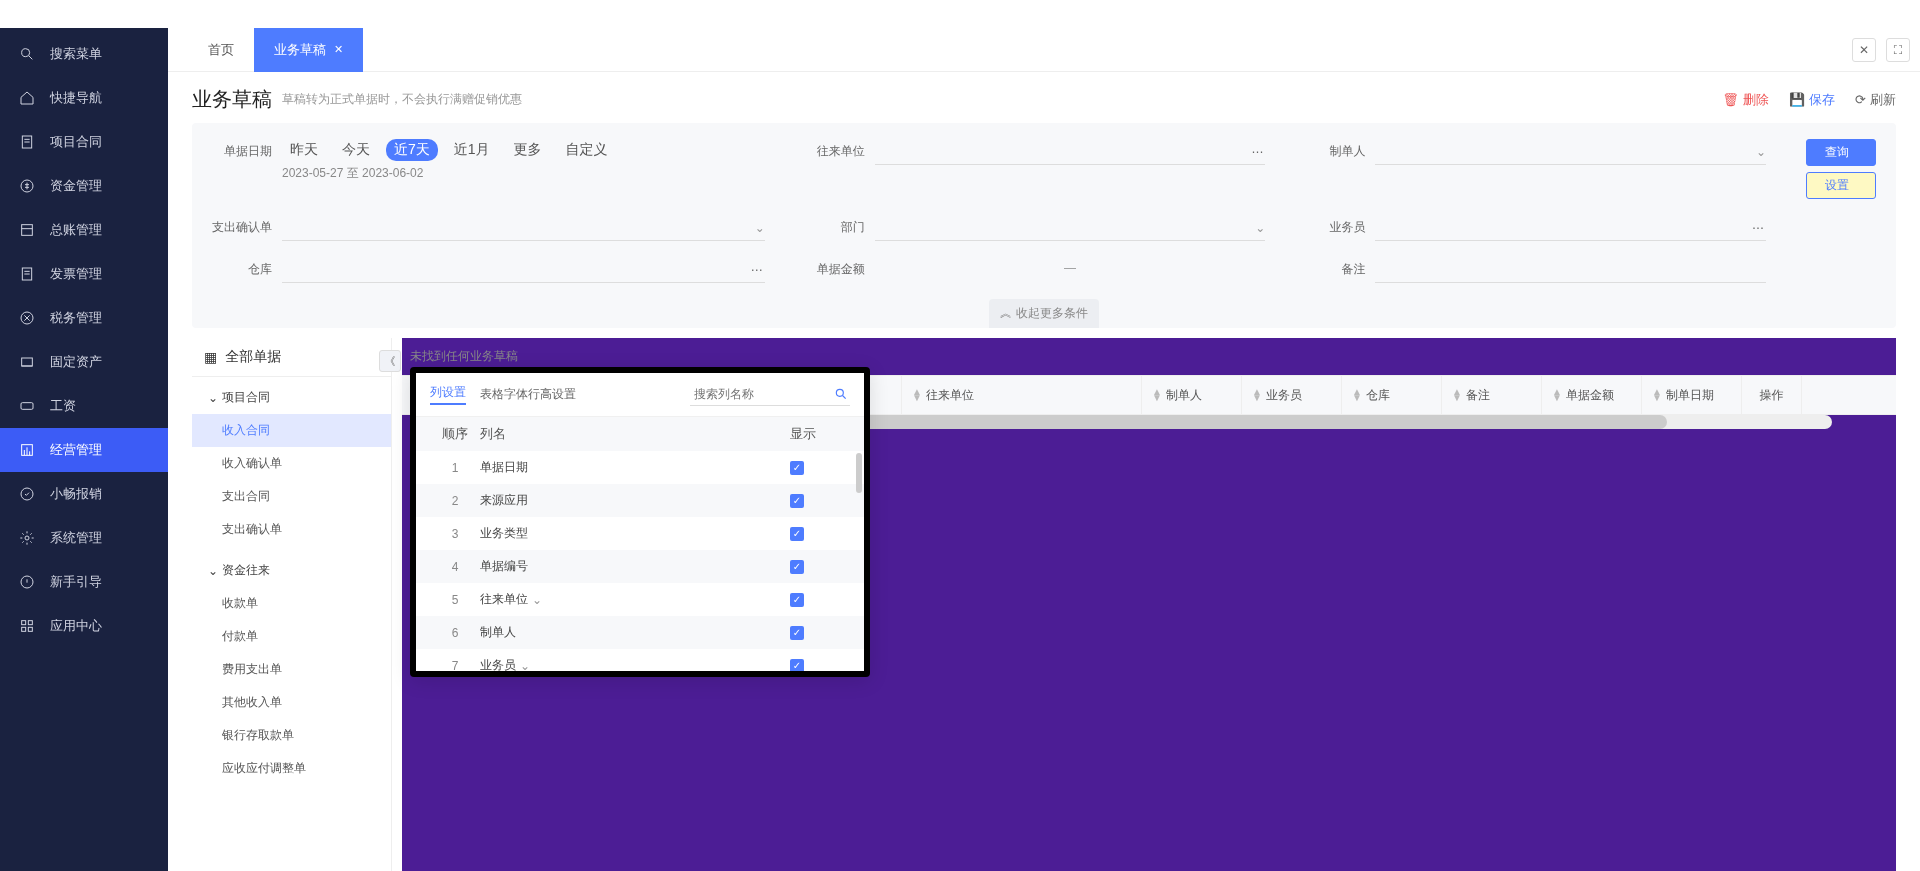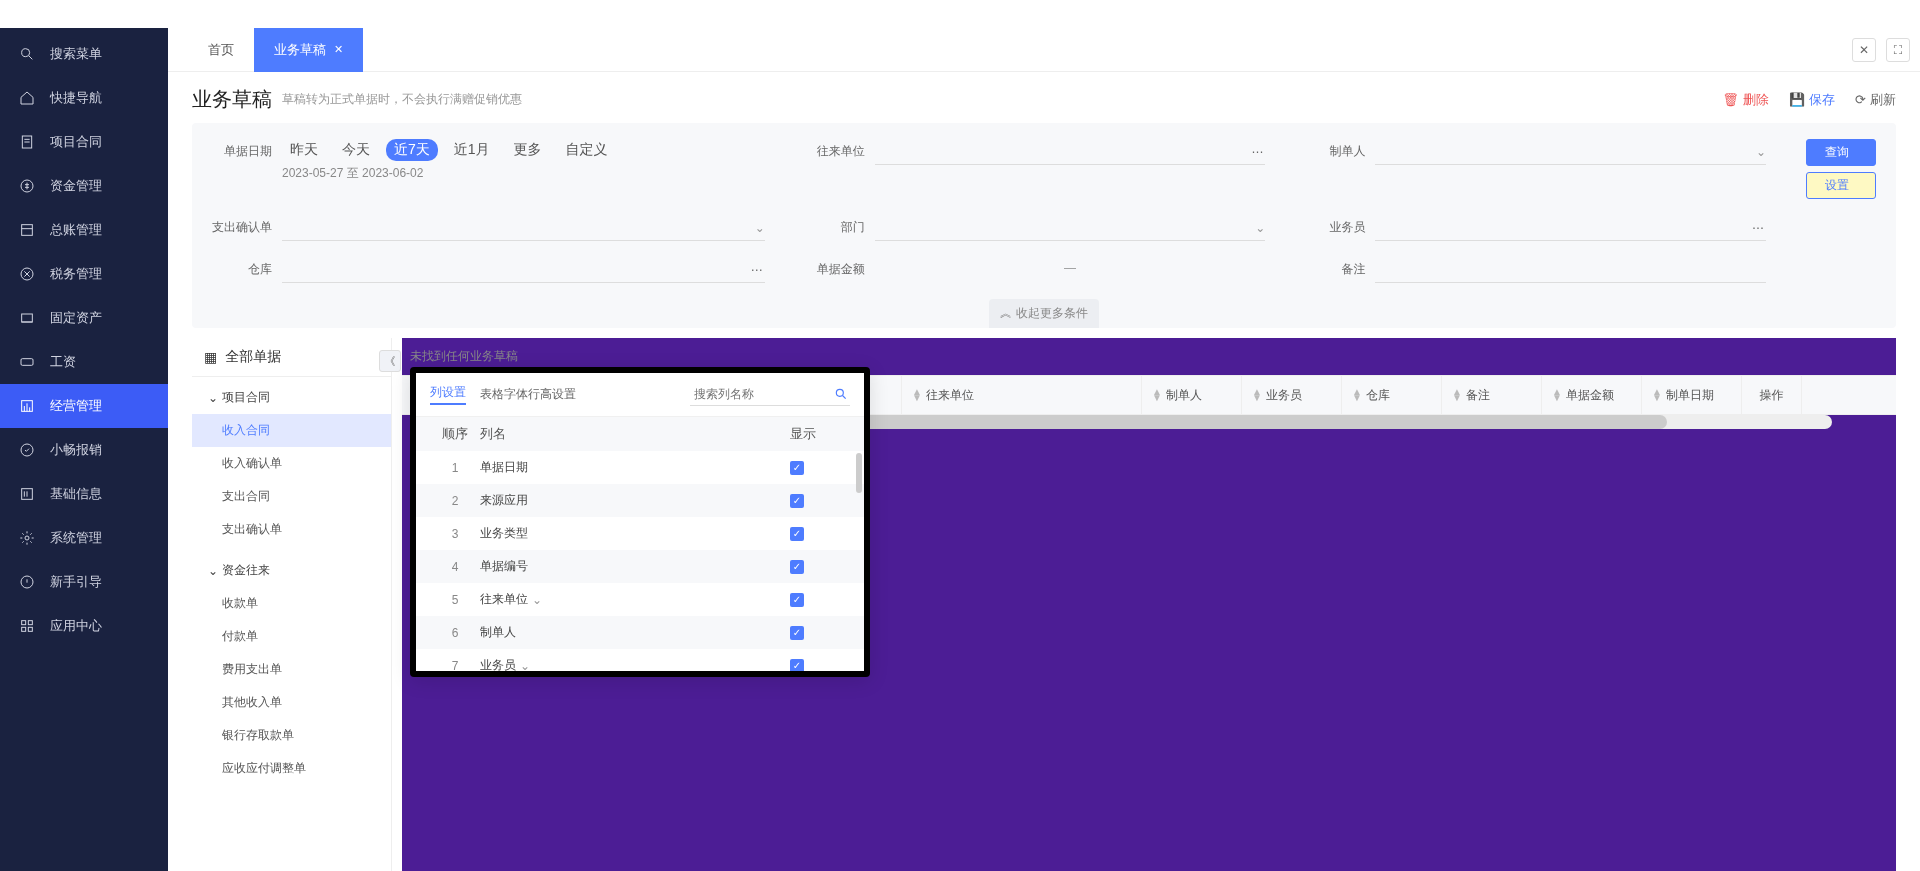--- a/index.html
+++ b/index.html
@@ -162,20 +162,29 @@
           <svg viewBox="0 0 24 24">
             <rect x="4" y="4" width="16" height="16"></rect>
             <line x1="4" y1="10" x2="20" y2="10"></line>
           </svg>
         </span>
         <span>总账管理</span>
       </div>
     <div class="sb-item">
         <span class="sb-icon">
           <svg viewBox="0 0 24 24">
+            <rect x="5" y="3" width="14" height="18"></rect>
+            <path d="M8 8h8M8 12h8"></path>
+          </svg>
+        </span>
+        <span>发票管理</span>
+      </div>
+    <div class="sb-item">
+        <span class="sb-icon">
+          <svg viewBox="0 0 24 24">
             <circle cx="12" cy="12" r="9"></circle>
             <path d="M8 8l8 8M16 8l-8 8"></path>
           </svg>
         </span>
         <span>税务管理</span>
       </div>
     <div class="sb-item">
         <span class="sb-icon">
           <svg viewBox="0 0 24 24">
             <rect x="4" y="6" width="16" height="12"></rect>
@@ -204,30 +213,20 @@
         <span>经营管理</span>
       </div>
     <div class="sb-item">
         <span class="sb-icon">
           <svg viewBox="0 0 24 24">
             <circle cx="12" cy="12" r="9"></circle>
             <path d="M9 12l2 2 4-4"></path>
           </svg>
         </span>
         <span>小畅报销</span>
-      </div>
-    <div class="sb-item">
-        <span class="sb-icon">
-          <svg viewBox="0 0 24 24">
-            <rect x="4" y="4" width="16" height="16"></rect>
-            <line x1="8" y1="8" x2="8" y2="16"></line>
-            <line x1="12" y1="8" x2="12" y2="16"></line>
-          </svg>
-        </span>
-        <span>基础信息</span>
       </div>
     <div class="sb-item">
         <span class="sb-icon">
           <svg viewBox="0 0 24 24">
             <circle cx="12" cy="12" r="3"></circle>
             <path d="M12 2v3M12 19v3M2 12h3M19 12h3M5 5l2 2M17 17l2 2M19 5l-2 2M7 17l-2 2"></path>
           </svg>
         </span>
         <span>系统管理</span>
       </div>

